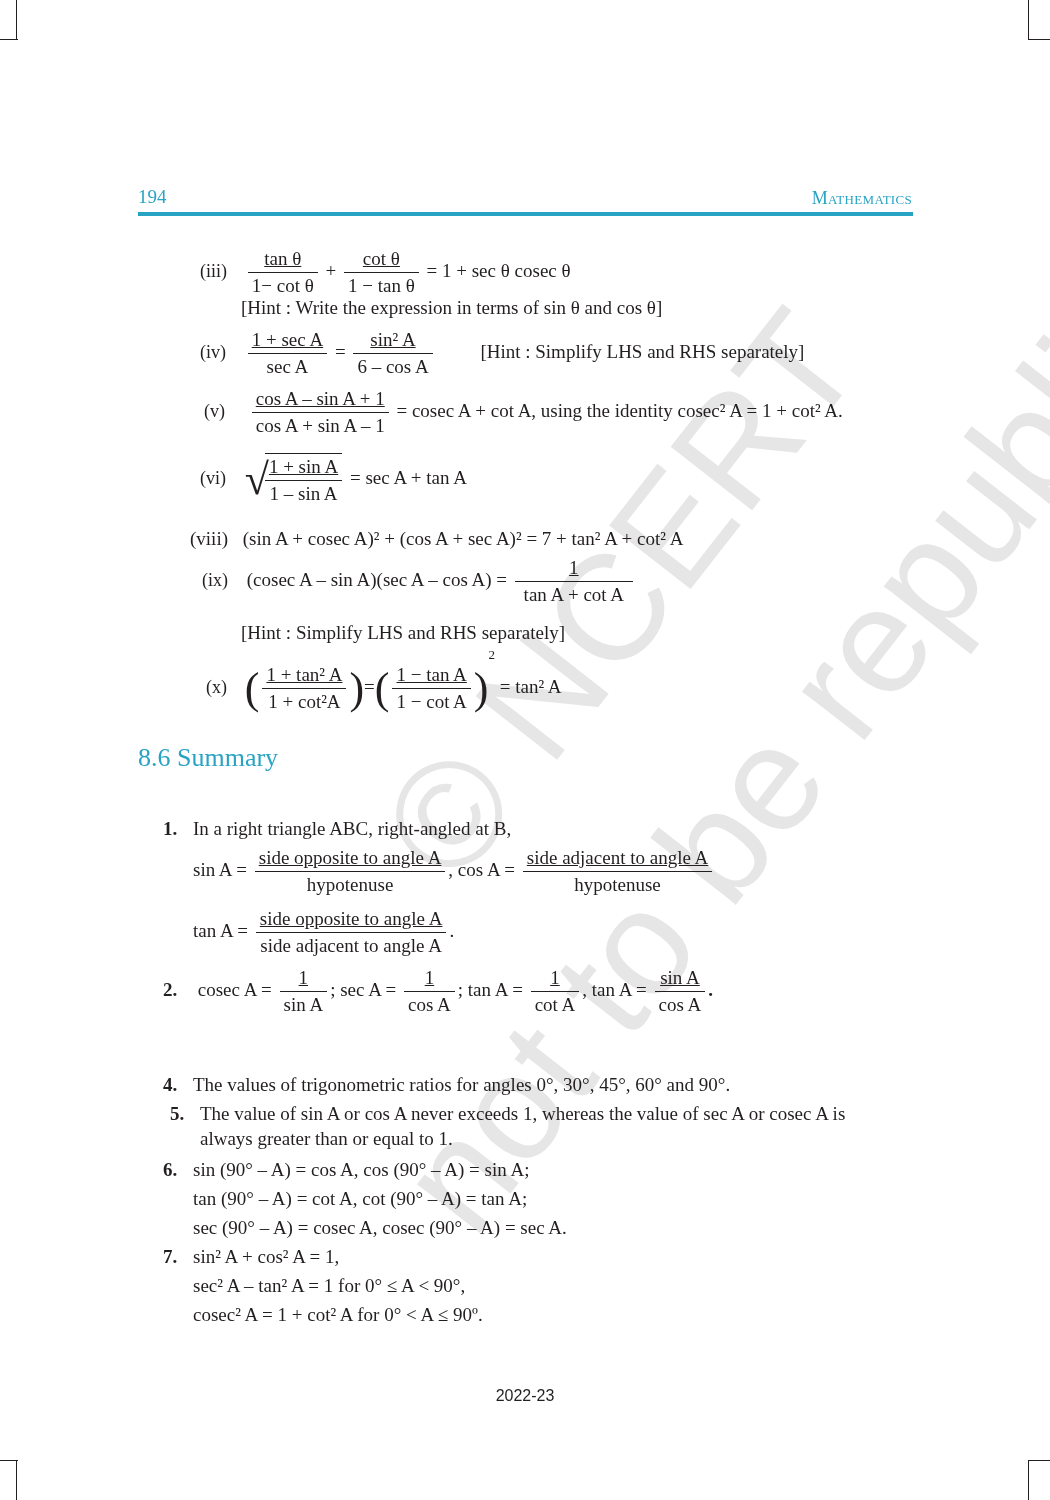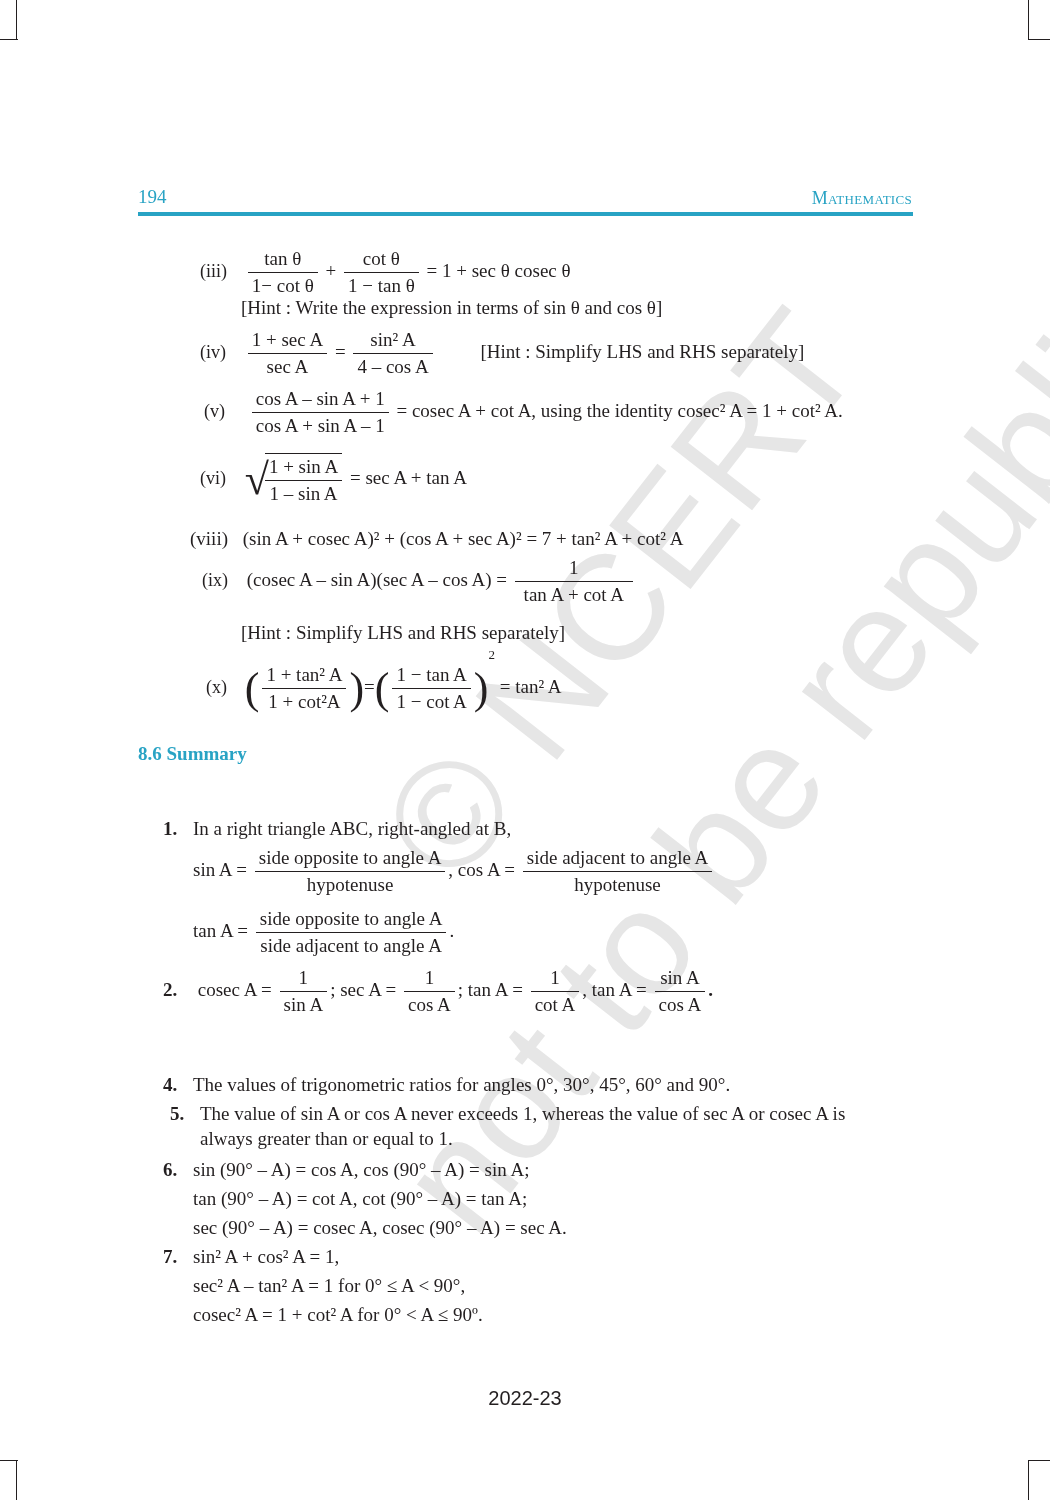--- a/index.html
+++ b/index.html
@@ -11,31 +11,31 @@
          transform:rotate(-52deg); transform-origin:center; white-space:nowrap; z-index:0; }
   .wm2 { left:240px; top:740px; }
   .content { position:absolute; left:0; top:0; width:1050px; height:1500px; z-index:1; }
   .abs { position:absolute; white-space:nowrap; }
   .pagenum { left:138px; top:186px; font-size:19px; color:#28a3c4; }
   .runhead { right:138px; top:188px; font-size:18px; color:#28a3c4; font-variant:small-caps; letter-spacing:0.3px; }
   .rule { position:absolute; left:138px; top:212px; width:775px; height:4px; background:#28a3c4; }
   .eq { font-size:19px; line-height:22px; }
   .frac { display:inline-block; vertical-align:middle; text-align:center; margin:0 3px; }
   .frac > span { display:block; padding:2px 4px; }
-  .frac > span.num { border-bottom:1.3px solid #231f20; }
+  .frac > span.num { border-bottom:1.3px solid #231f20;text-decoration:underline; }
   .lab { display:inline-block; width:40px; font-size:18px; }
   .hint b { font-weight:normal; }
   sup { font-size:11px; vertical-align:top; position:relative; top:-3px; }
-  .sec-title { left:138px; top:743px; font-size:19px; font-weight:bold; color:#28a3c4; }
+  .sec-title { left:138px; top:743px; font-size:26px; font-weight:normal; color:#28a3c4; }
   .intro { left:138px; top:783px; font-size:19px; }
   .num-b { font-weight:bold; display:inline-block; width:30px; }
   .para { font-size:19px; line-height:25px; }
   .paren { font-size:44px; line-height:44px; vertical-align:middle; font-weight:200; }
   .sqrt { display:inline-block; vertical-align:middle; }
-  .year { left:0; width:1050px; top:1387px; text-align:center; font-family:"Liberation Sans", sans-serif; font-size:20px; }
+  .year { left:0; width:1050px; top:1387px; text-align:center; font-family:"Liberation Sans", sans-serif; font-size:16px; }
 </style>
 </head>
 <body>
 
 <div class="crop" style="left:16px;top:0;width:1px;height:40px;"></div>
 <div class="crop" style="left:0;top:39px;width:18px;height:1px;"></div>
 <div class="crop" style="left:1028px;top:0;width:1px;height:40px;"></div>
 <div class="crop" style="left:1028px;top:39px;width:22px;height:1px;"></div>
 <div class="crop" style="left:16px;top:1460px;width:1px;height:40px;"></div>
 <div class="crop" style="left:0;top:1460px;width:18px;height:1px;"></div>
@@ -57,21 +57,21 @@
     <span>+</span>
     <span class="frac"><span class="num">cot θ</span><span>1 − tan θ</span></span>
     <span>= 1 + sec θ  cosec θ</span>
   </div>
   <div class="abs eq hint" style="left:241px;top:297px;">[<b>Hint :</b><span> Write the expression in terms of sin θ and cos θ]</span></div>
 
   <div class="abs eq" style="left:200px;top:327px;">
     <span class="lab">(iv)</span>
     <span class="frac"><span class="num">1 + sec A</span><span>sec A</span></span>
     <span>=</span>
-    <span class="frac"><span class="num">sin² A</span><span>4 – cos A</span></span>
+    <span class="frac"><span class="num">sin² A</span><span>6 – cos A</span></span>
     <span class="hint" style="margin-left:40px;">[<b>Hint :</b><span> Simplify LHS and RHS separately]</span></span>
   </div>
 
   <div class="abs eq" style="left:204px;top:386px;">
     <span class="lab">(v)</span>
     <span class="frac"><span class="num">cos A  – sin A  + 1</span><span>cos A  +  sin A  – 1</span></span>
     <span>= cosec A  + cot A,</span>
     <span>using the identity cosec² A = 1 + cot² A.</span>
   </div>
 

